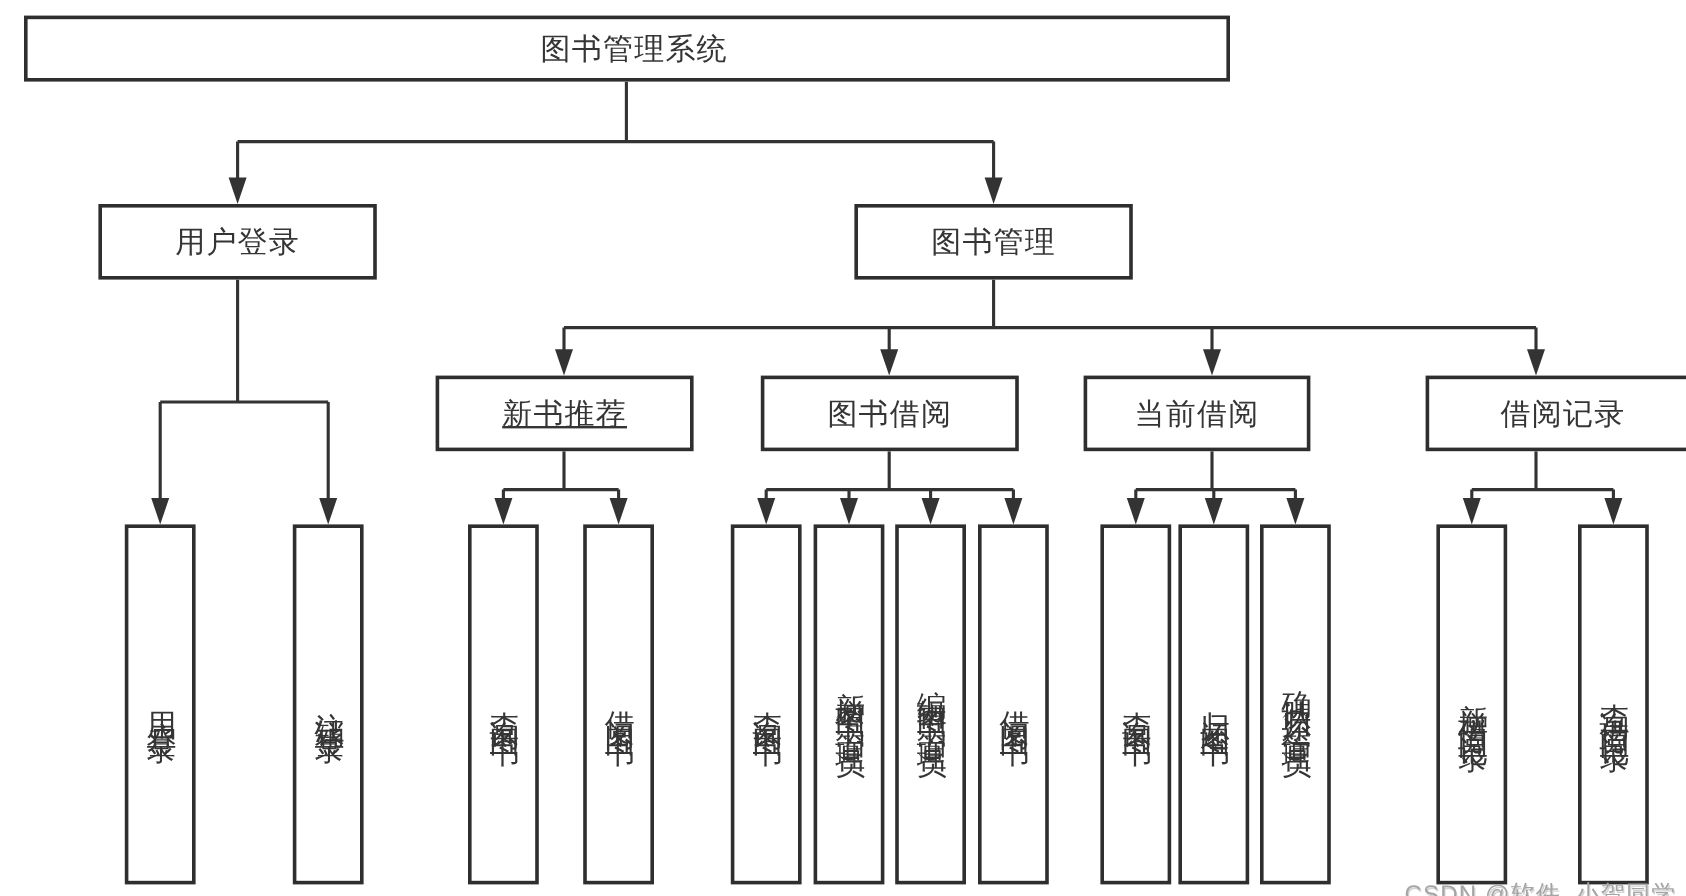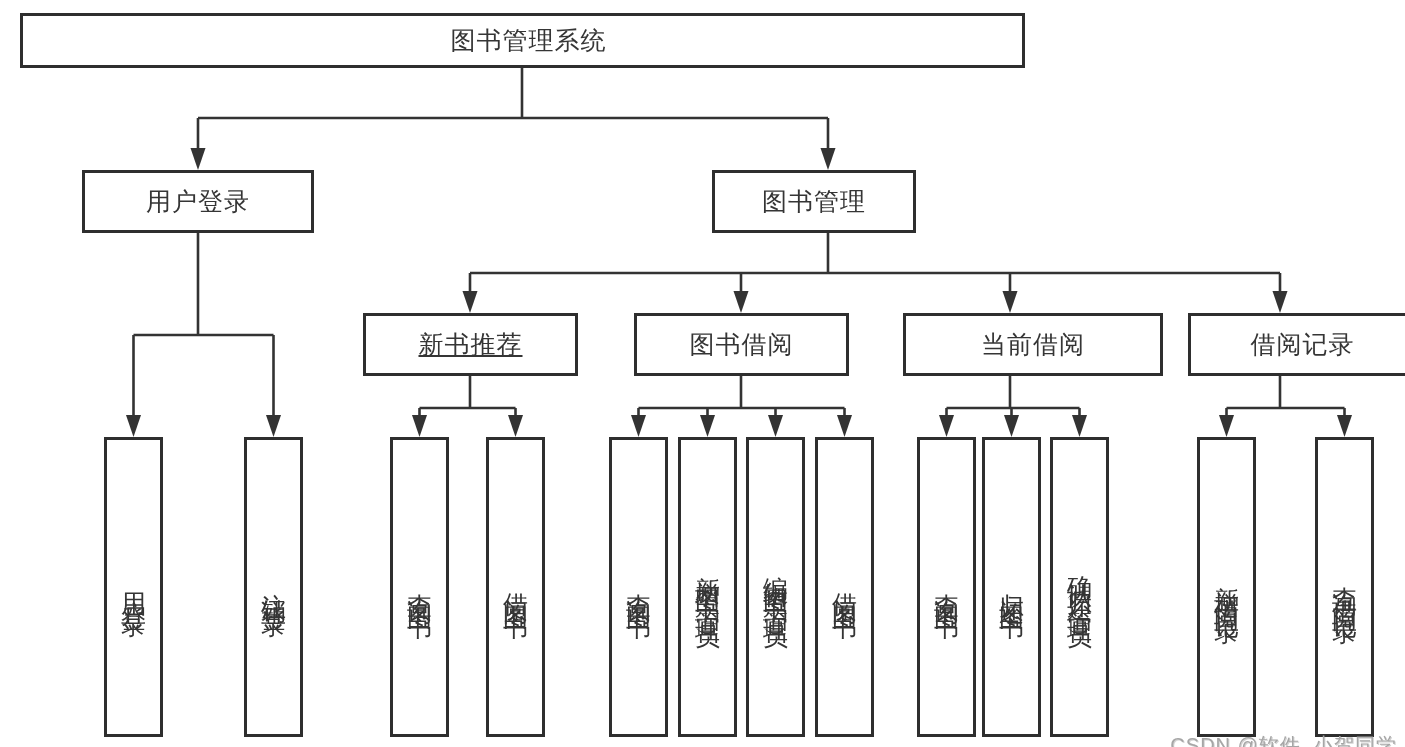--- a/index.html
+++ b/index.html
@@ -121,31 +121,31 @@
     <polygon points="1344.5,437 1337,415 1352,415"></polygon>
   </svg>
 
   <div class="node root hbox">
     <span>图书管理系统</span>
   </div>
 
   <div class="node lvl hbox" style="left:82px; top:170px; width:232px;">
     <span>用户登录</span>
   </div>
-  <div class="node lvl hbox" style="left:712px; top:170px; width:204px;font-family:Liberation Mono, monospace;">
+  <div class="node lvl hbox" style="left:712px; top:170px; width:232px;font-family:Liberation Mono, monospace;">
     <span>图书管理</span>
   </div>
 
   <div class="node lvl hbox" style="left:363px; top:313px; width:215px;text-decoration:underline;">
     <span>新书推荐</span>
   </div>
   <div class="node lvl hbox" style="left:634px; top:313px; width:215px;">
     <span>图书借阅</span>
   </div>
-  <div class="node lvl hbox" style="left:903px; top:313px; width:260px;">
+  <div class="node lvl hbox" style="left:903px; top:313px; width:189px;">
     <span>当前借阅</span>
   </div>
   <div class="node lvl hbox" style="left:1188px; top:313px; width:229px;">
     <span>借阅记录</span>
   </div>
 
   <div class="node leaf" style="left:104px;">
     <span class="vtext">用户登录</span>
   </div>
   <div class="node leaf" style="left:244px;">

